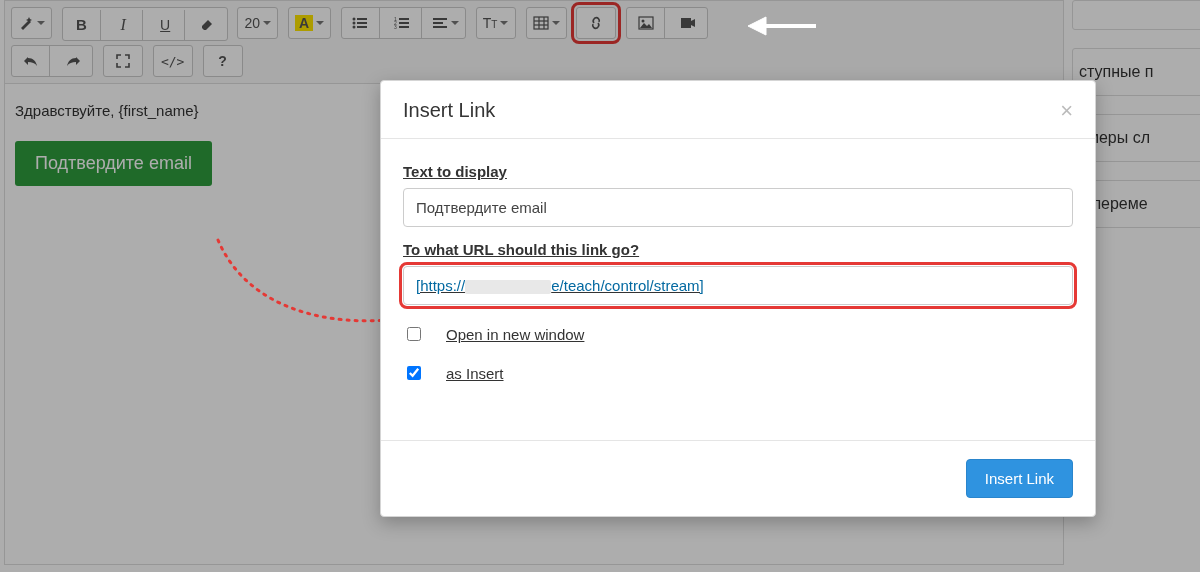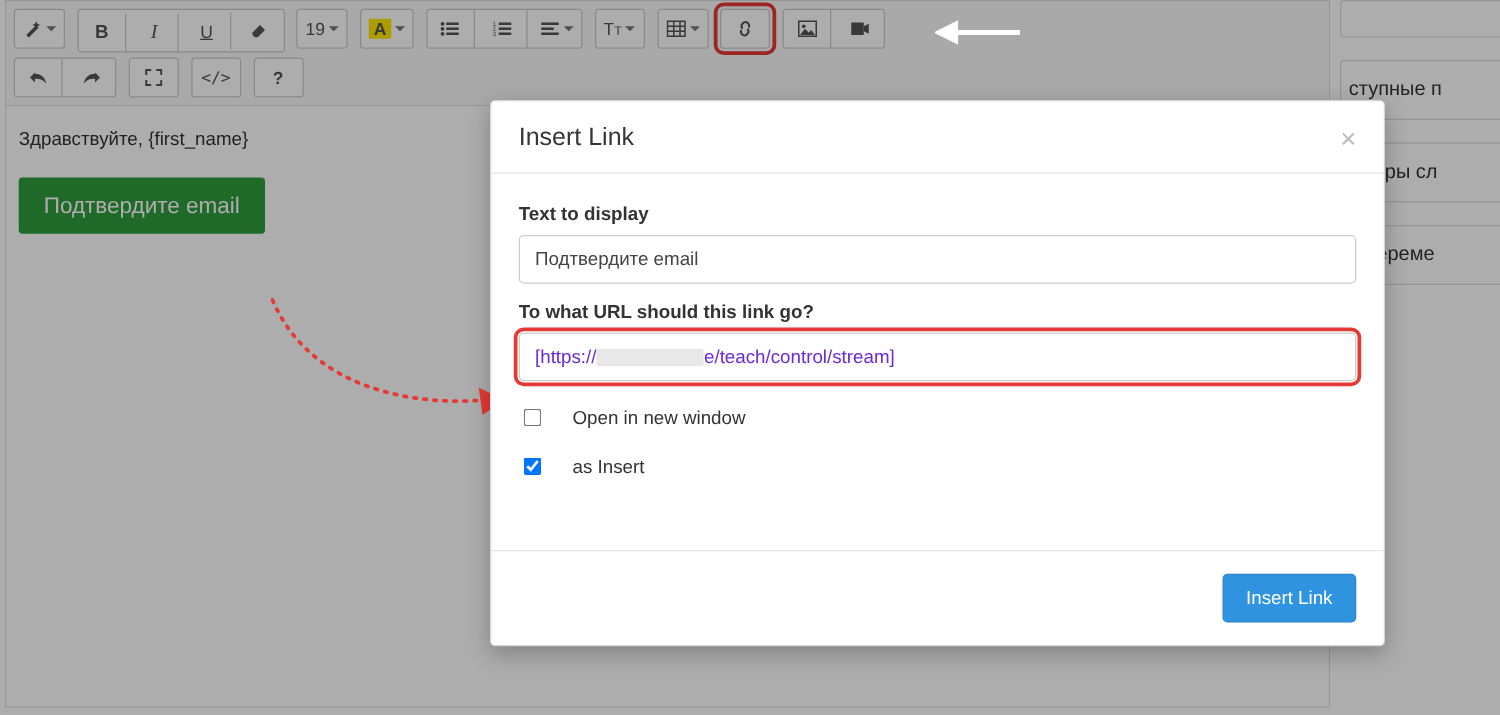--- a/index.html
+++ b/index.html
@@ -95,46 +95,46 @@
   
   .dim {
     position: absolute; inset: 0;
     background: rgba(0,0,0,0.32);
     pointer-events: none;
   }
 
   
   .modal {
     position: absolute;
-    left: 392px; top: 80px;
+    left: 380px; top: 80px;
     width: 716px;
     background: #fff;
     border: 1px solid #d5d5d5;
     border-radius: 4px;
     box-shadow: 0 6px 18px rgba(0,0,0,.25);
   }
   .modal-header {
     padding: 18px 22px 16px 22px;
     border-bottom: 1px solid #e5e5e5;
     display: flex; align-items: center; justify-content: space-between;
   }
   .modal-title { font-size: 20px; font-weight: 400; color:#353535;}
   .close-x { font-size: 22px; color: #bbb; cursor: pointer; line-height: 1;}
-  .modal-body { padding: 18px 22px 10px 22px; }
+  .modal-body { padding: 18px 22px 10px 22px; text-decoration: underline; }
   .field-label { font-weight: 700; font-size: 15px; margin: 6px 0 8px 0; }
   .form-control {
     width: 100%;
     border: 1px solid #ccc;
     border-radius: 4px;
     padding: 10px 12px;
     font-size: 15px;
     color: #444;
   }
   .form-control.url {
-    color: #6d28d9;
+    color: #0369a1;
     outline: 3px solid #e53935;
     outline-offset: 1px;
   }
   .checks { margin-top: 18px; }
   .check-row {
     display: flex; align-items: center;
     gap: 22px;
     margin: 19px 0;
     font-size: 15px;
   }
@@ -196,21 +196,21 @@
         <span class="tbtn">
           <span>
               <svg width="16" height="14" viewBox="0 0 16 14">
                 <path d="M2 10l6-6 4 4-6 6H4l-2-2v-2z" fill="#555"></path>
               </svg>
             </span>
         </span>
       </span>
       <span class="btn-group">
         <span class="tbtn">
-          <span>19</span>
+          <span>20</span>
           <span class="caret"></span>
         </span>
       </span>
       <span class="btn-group">
         <span class="tbtn">
           <span style="font-weight:bold; background:#ffe600; padding:0 4px;">A</span>
           <span class="caret"></span>
         </span>
       </span>
       <span class="btn-group">

